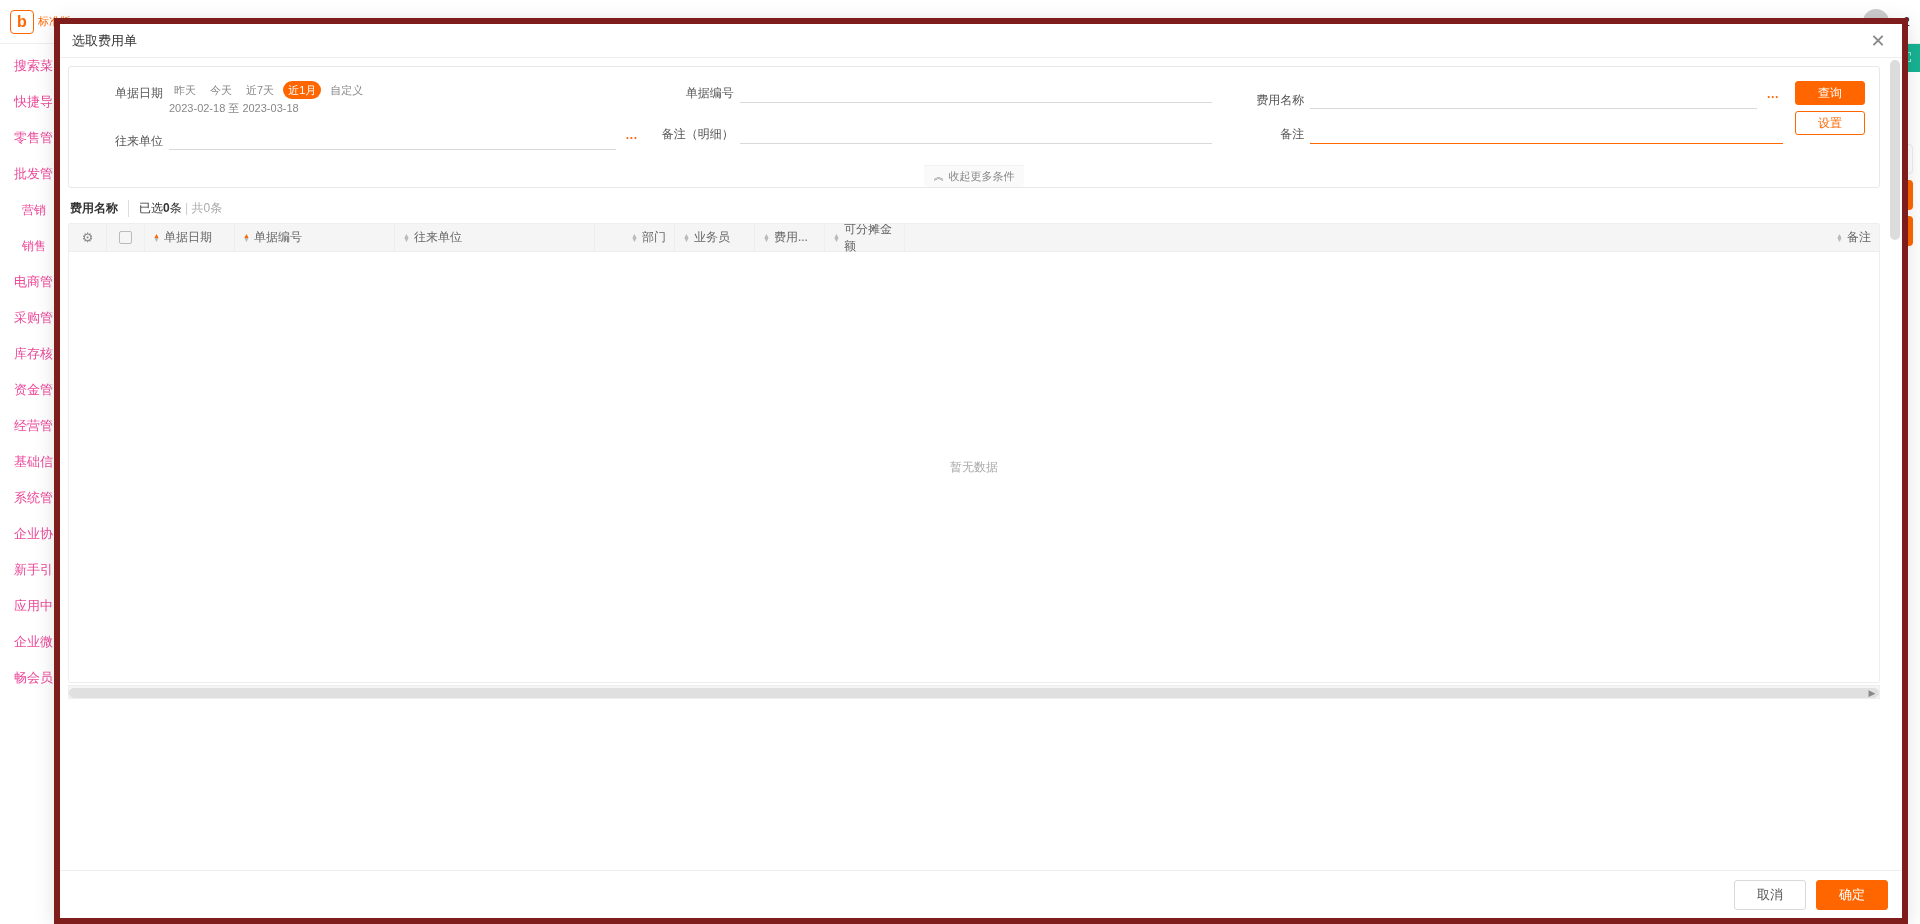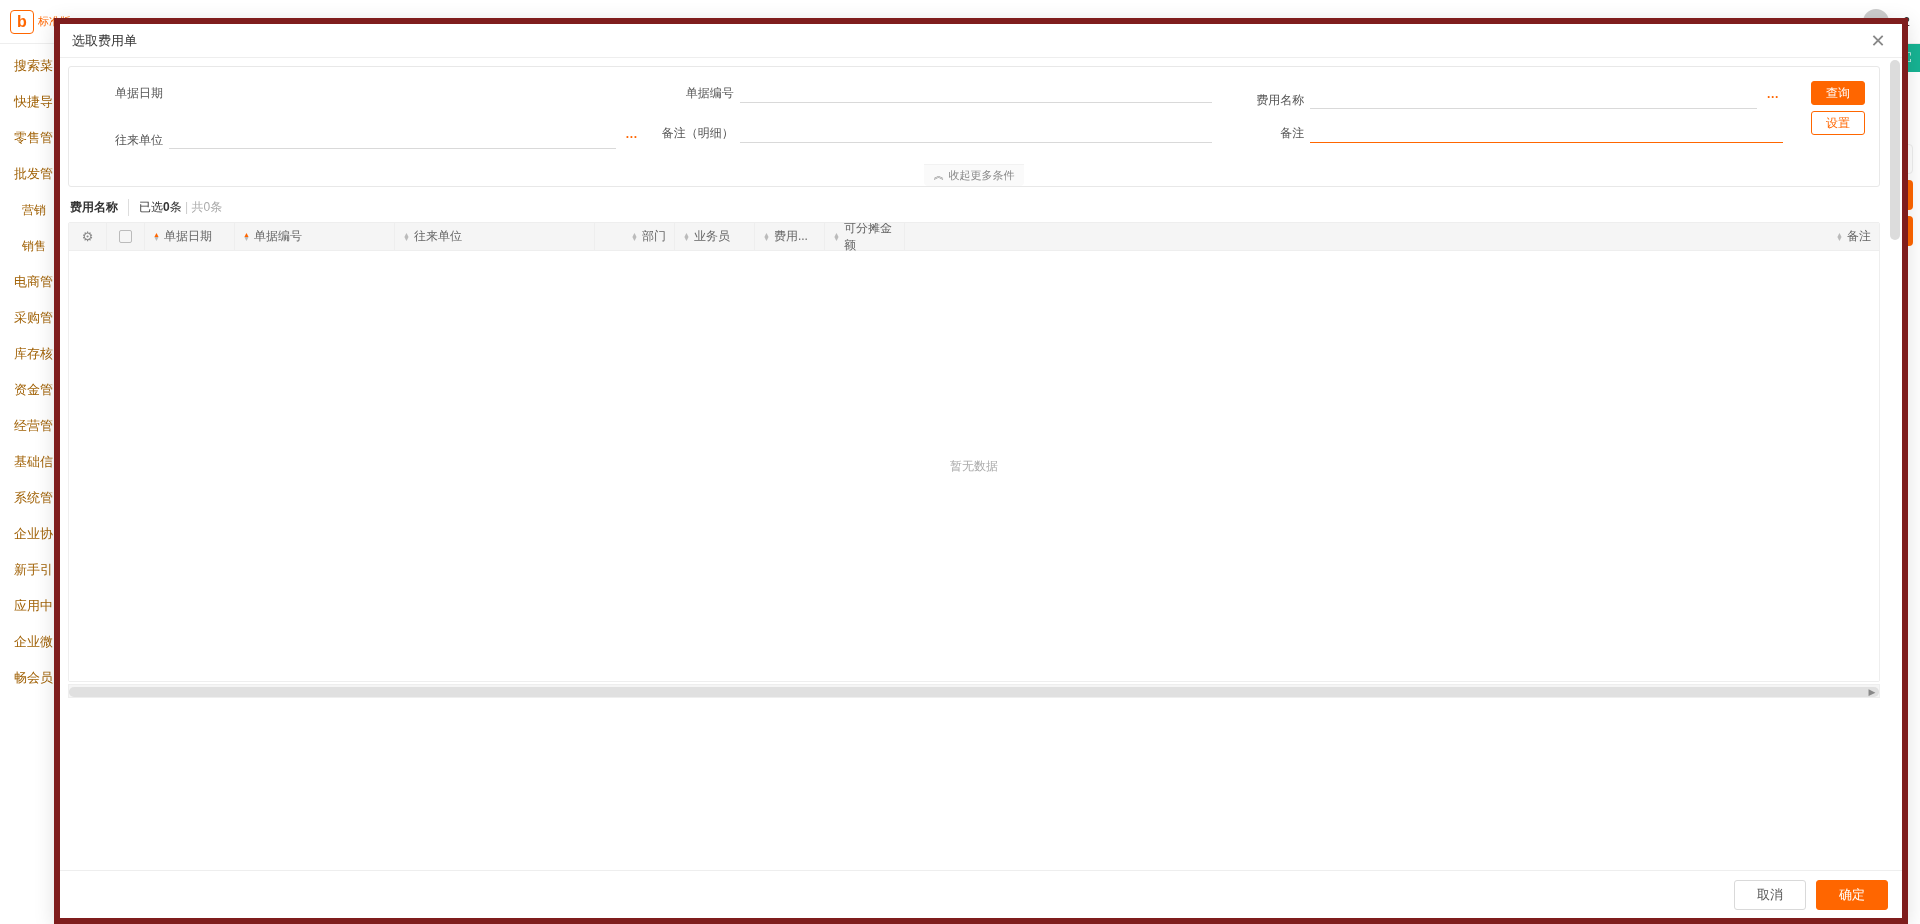--- a/index.html
+++ b/index.html
@@ -10,21 +10,21 @@
   .bg-header { height: 44px; background: #fff; border-bottom: 1px solid #eee; display: flex; align-items: center; padding: 0 10px; }
   .bg-logo { display: flex; align-items: center; gap: 4px; }
   .bg-logo-icon { width: 24px; height: 24px; border-radius: 4px; background: #fff; border: 1px solid #f60; display: flex; align-items: center; justify-content: center; color: #f60; font-weight: bold; font-size: 16px; }
   .bg-logo-text { color: #f60; font-size: 11px; }
   .bg-header-right { margin-left: auto; display: flex; align-items: center; gap: 8px; }
   .bg-avatar { width: 26px; height: 26px; border-radius: 50%; background: #ccc; }
   .bg-user { font-size: 12px; }
 
   .bg-body { display: flex; height: calc(100% - 44px); }
   .bg-sidebar { width: 92px; background: #fff; border-right: 1px solid #eee; padding-top: 4px; }
-  .bg-side-item { height: 36px; display: flex; align-items: center; padding-left: 14px; font-size: 13px; color: #a16207; cursor: pointer; }
+  .bg-side-item { height: 36px; display: flex; align-items: center; padding-left: 14px; font-size: 13px; color: #ec4899; cursor: pointer; }
   .bg-side-item.sub { padding-left: 22px; font-size: 12px; }
 
   .bg-main { flex: 1; position: relative; }
   .bg-tabbar { height: 28px; background: #f5f5f5; display: flex; align-items: center; padding-left: 4px; position: relative; }
   .bg-tab-actions { position: absolute; right: 0; top: 0; display: flex; }
   .bg-tab-act { width: 28px; height: 28px; background: #17b393; color: #fff; display: flex; align-items: center; justify-content: center; font-size: 13px; cursor: pointer; }
   .bg-tab-act + .bg-tab-act { border-left: 1px solid rgba(255,255,255,.3); }
 
   .bg-toolbar { height: 40px; display: flex; align-items: center; justify-content: flex-end; padding-right: 56px; gap: 6px; }
   .bg-btn-sm { height: 26px; padding: 0 8px; border: 1px solid #ddd; border-radius: 3px; display: flex; align-items: center; font-size: 12px; cursor: pointer; background: #fff; }
@@ -52,21 +52,21 @@
   .f-label { width: 80px; text-align: right; color: #555; padding-top: 4px; font-size: 12px; flex-shrink: 0; }
   .f-value { flex: 1; }
   .date-chips { display: flex; gap: 4px; align-items: center; flex-wrap: wrap; }
   .chip { height: 18px; padding: 0 5px; border-radius: 9px; display: inline-flex; align-items: center; font-size: 11px; color: #888; cursor: pointer; }
   .chip.active { background: #f60; color: #fff; }
   .date-range { font-size: 11px; color: #888; margin-top: 2px; }
   .f-input-line { border: none; border-bottom: 1px solid #d9d9d9; width: 100%; height: 22px; font-size: 12px; outline: none; background: transparent; }
   .f-input-line.focus { border-bottom-color: #f60; }
   .has-more { display: flex; align-items: center; }
   .more-dots { color: #f60; font-weight: bold; cursor: pointer; padding: 0 4px; margin-bottom: 2px; }
-  .filter-actions-col { display: flex; flex-direction: column; gap: 6px; align-items: flex-end; }
+  .filter-actions-col { display: flex; flex-direction: column; gap: 6px; }
   .btn { height: 24px; padding: 0 14px; border-radius: 3px; font-size: 12px; cursor: pointer; display: inline-flex; align-items: center; justify-content: center; border: 1px solid; }
   .btn-primary { background: #f60; border-color: #f60; color: #fff; }
   .btn-outline { background: #fff; border-color: #f60; color: #f60; }
   .btn-default { background: #fff; border-color: #d9d9d9; color: #555; }
   .filter-collapse { height: 22px; display: flex; align-items: center; justify-content: center; gap: 4px; font-size: 11px; color: #888; border-top: 1px solid #f2f2f2; background: #fafafa; width: 100px; margin: 0 auto; border-radius: 0 0 4px 4px; cursor: pointer; }
   .collapse-bar { display: flex; justify-content: center; margin-top: -1px; }
 
   
   .list-info { display: flex; align-items: center; gap: 10px; padding: 4px 2px 6px 2px; font-size: 12px; }
   .list-info .bold { font-weight: 600; }
@@ -178,20 +178,30 @@
     </div>
 
     <div class="modal-body">
       <div class="body-scroll">
 
         <div class="filter-card">
           <div class="filter-grid">
 
             <div class="filter-item">
               <span class="f-label">单据日期</span>
+              <div class="f-value">
+                <div class="date-chips">
+                  <span class="chip">昨天</span>
+                  <span class="chip">今天</span>
+                  <span class="chip">近7天</span>
+                  <span class="chip active">近1月</span>
+                  <span class="chip">自定义</span>
+                </div>
+                <div class="date-range">2023-02-18 至 2023-03-18</div>
+              </div>
             </div>
 
             <div class="filter-item">
               <span class="f-label">单据编号</span>
               <div class="f-value">
                 <input class="f-input-line" value="" style="">
               </div>
             </div>
 
             <div class="filter-item has-more">

